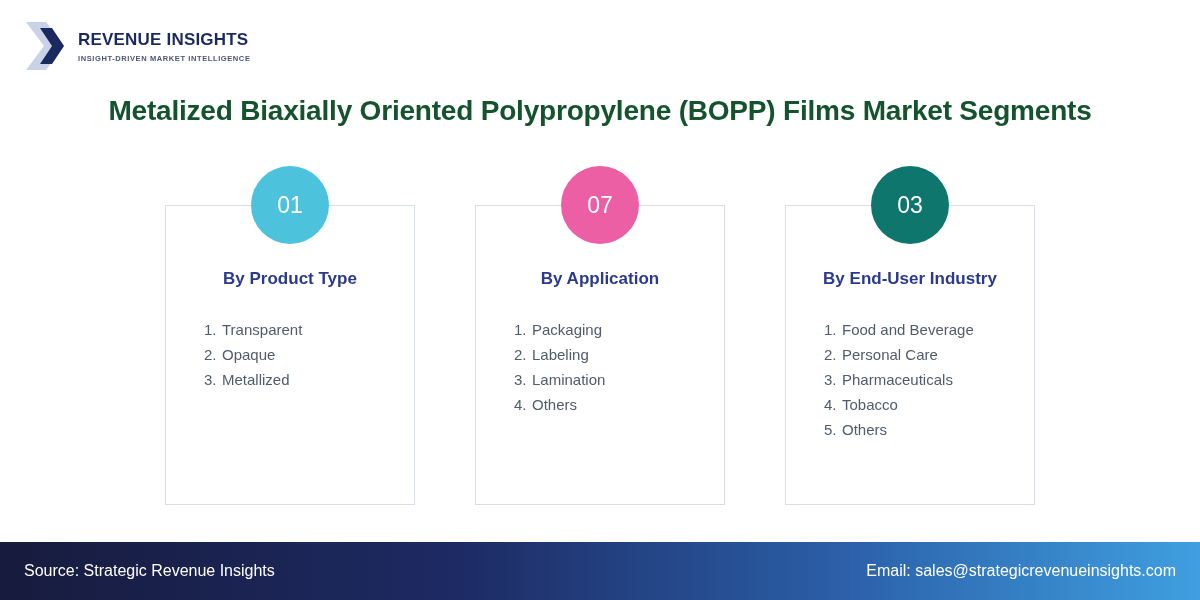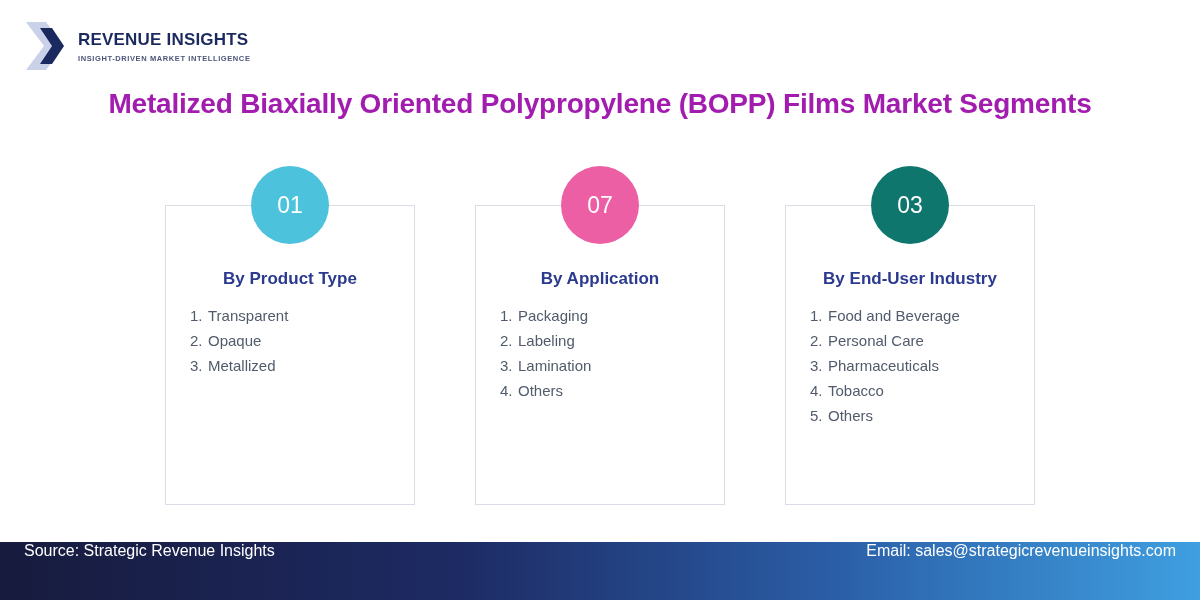--- a/index.html
+++ b/index.html
@@ -50,27 +50,27 @@
     margin-top: 5px;
     font-size: 7.5px;
     font-weight: bold;
     color: #4a5579;
     letter-spacing: 0.6px;
   }
 
   
   .title {
     position: absolute;
-    top: 89px;
+    top: 96px;
     left: 60px;
     width: 1080px;
     text-align: center;
     font-size: 28px;
     font-weight: bold;
-    color: #a21caf;
+    color: #14532d;
     line-height: 30px;
     letter-spacing: -0.2px;
   }
 
   
   .cards {
     position: absolute;
     top: 205px;
     left: 165px;
     width: 870px;
@@ -108,21 +108,21 @@
     text-align: center;
     font-size: 17px;
     font-weight: bold;
     color: #2b3a8f;
   }
   .card-list {
     position: absolute;
     top: 95px;
     left: 22px;
     right: 14px;
-    margin: 2px;
+    margin: 16px;
     padding: 0;
     list-style: none;
   }
   .card-list li {
     font-size: 15px;
     color: #515b6b;
     line-height: 25px;
     white-space: nowrap;
   }
   .card-list li .num {
@@ -132,20 +132,21 @@
 
   
   .footer {
     position: absolute;
     left: 0;
     bottom: 0;
     width: 1200px;
     height: 58px;
     background: linear-gradient(90deg, #171b3d 0%, #1d2a63 38%, #2b5fa8 70%, #3f9fe0 100%);
     display: flex;
+    align-items: center;
     justify-content: space-between;
     padding: 0 24px;
     box-sizing: border-box;
   }
   .footer-left, .footer-right {
     color: #ffffff;
     font-size: 16px;
   }
 </style>
 </head>

